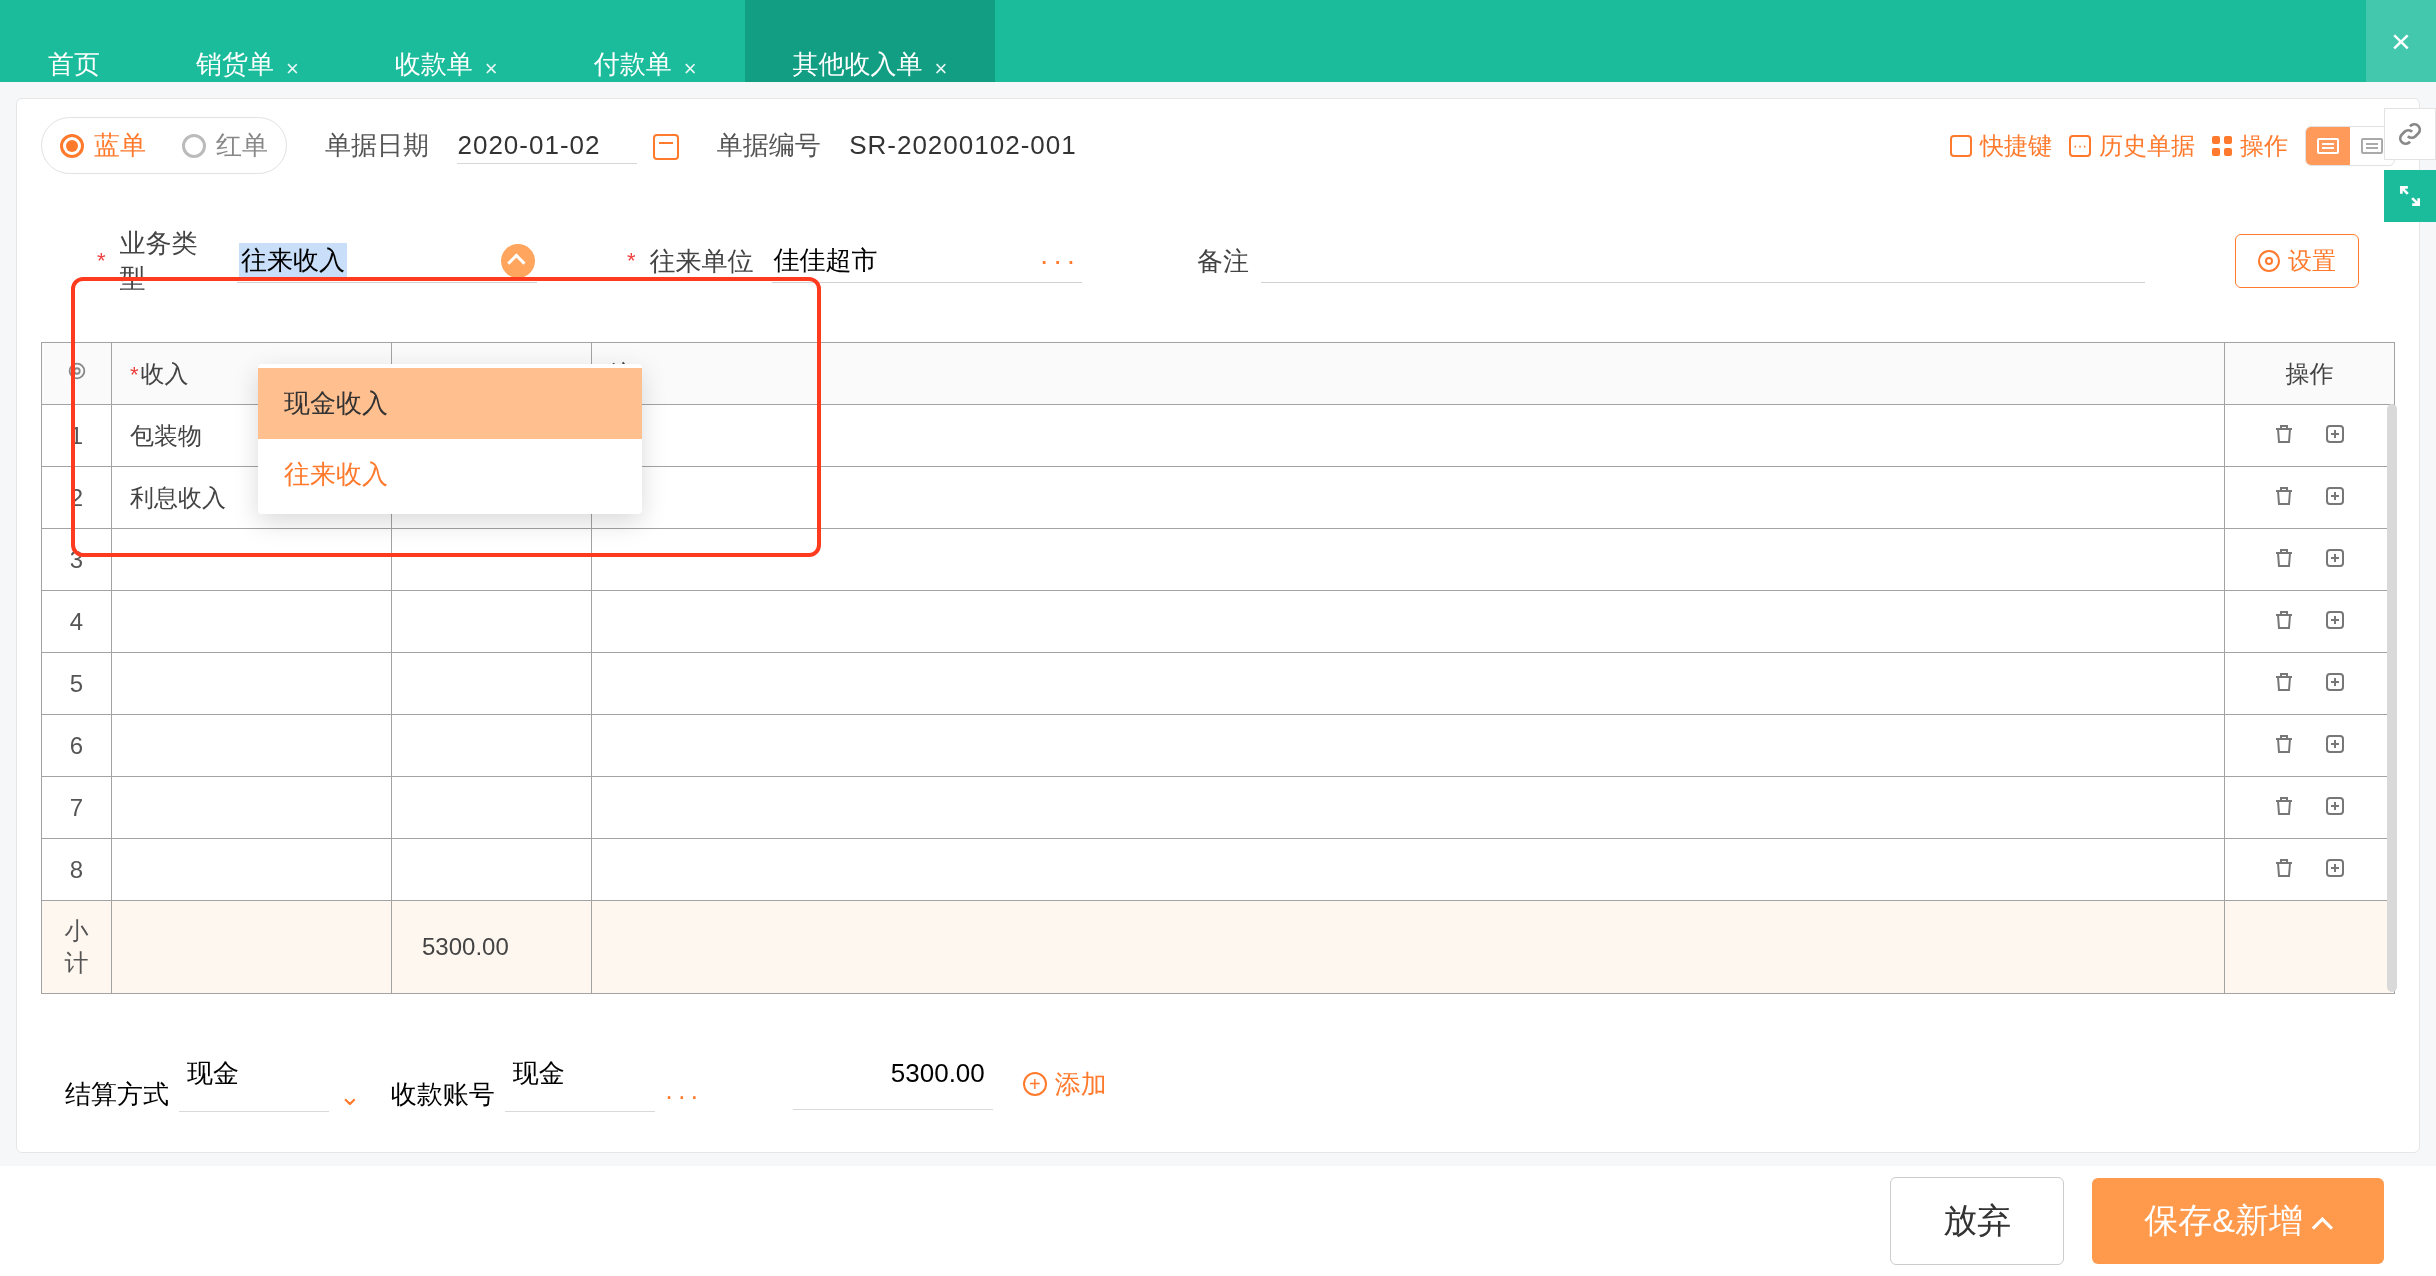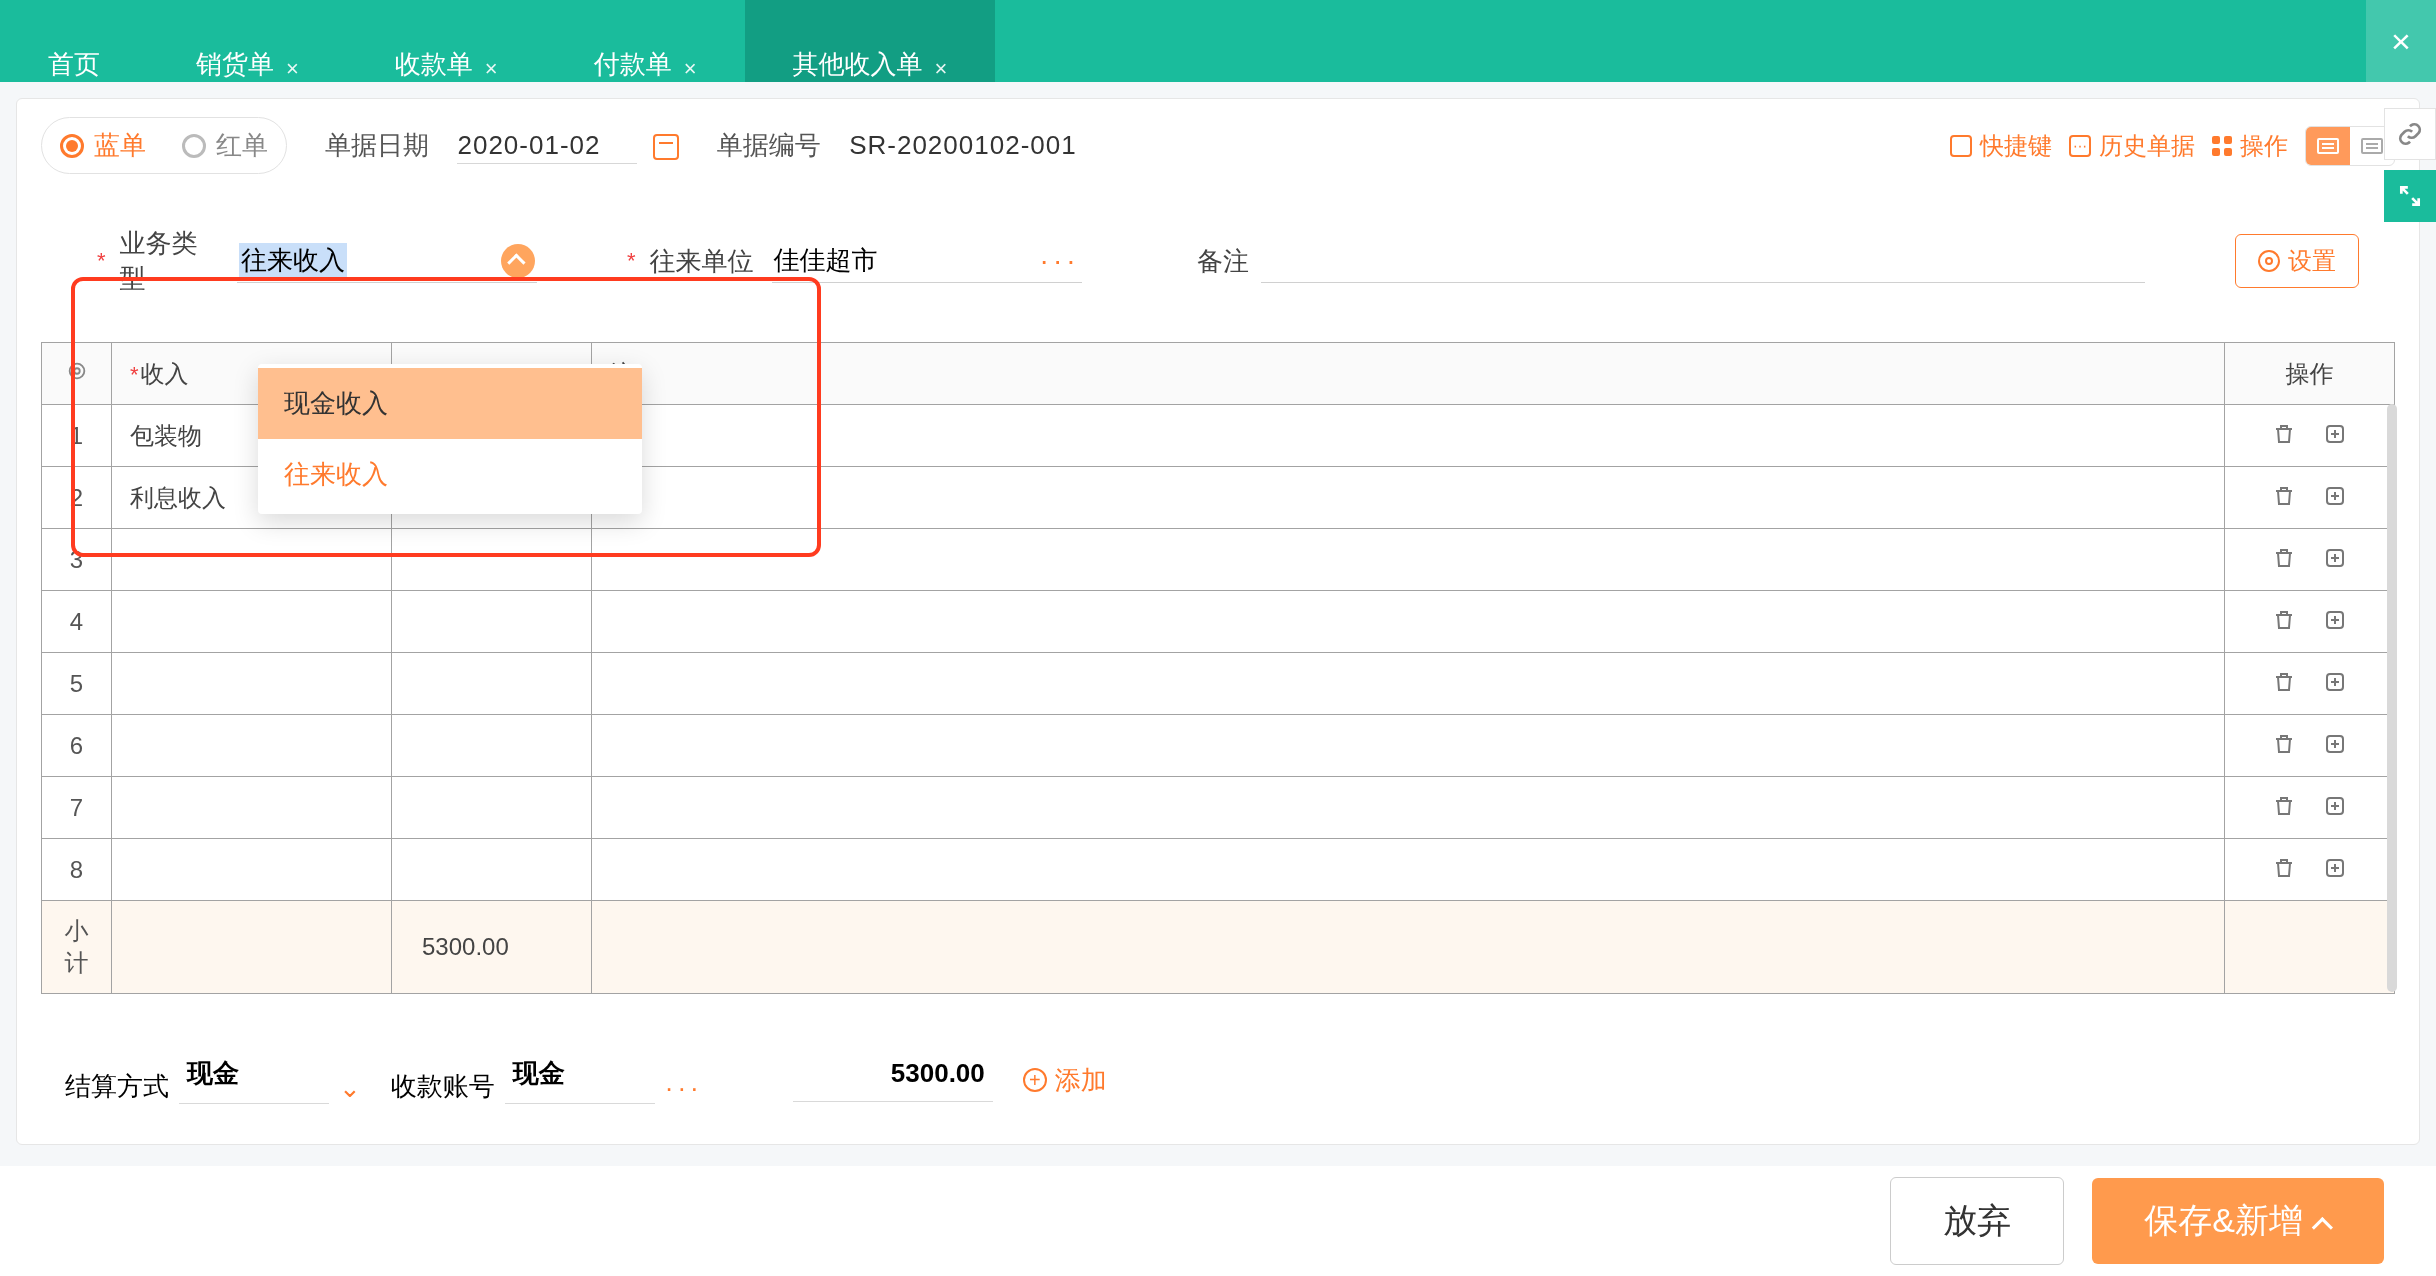--- a/index.html
+++ b/index.html
@@ -84,21 +84,21 @@
 .gear-th .gear-s { display:inline-block; width:22px; height:22px; }
 .gear-th .gear-s svg{ width:22px;height:22px; }
 .opicon { display:inline-flex; width:28px; height:28px; align-items:center; justify-content:center; color:#777; cursor:pointer; margin:0 8px; }
 .opicon svg { width:24px; height:24px; stroke:#777; fill:none; stroke-width:2; }
 
 .table-scroll-hint { position:absolute; right:-2px; top:62px; bottom:2px; width:10px; background:#d9d9d9; border-radius:5px; }
 
 
 .settle { display:flex; align-items:center; gap:30px; padding: 62px 48px 0; font-size:26px; }
 .settle .sgrp { display:flex; align-items:flex-end; gap:10px; }
-.settle .underline { border-bottom:1px solid #d9d9d9; padding:0 8px 12px; min-width:150px; display:inline-block;font-weight:bold; }
+.settle .underline { border-bottom:1px solid #d9d9d9; padding:0 8px 20px; min-width:150px; display:inline-block; }
 .caret-down { color:#ff7a2d; font-size:26px; cursor:pointer; }
 .dots-ic { color:#ff7a2d; letter-spacing:4px; cursor:pointer; }
 .add-link { display:flex; align-items:center; gap:8px; color:#ff7a2d; cursor:pointer; }
 .plus-circ { width:24px; height:24px; border:2px solid #ff7a2d; border-radius:50%; display:flex; align-items:center; justify-content:center; font-size:20px; line-height:1; }
 
 
 .side-rail { position:absolute; right:0; top:108px; display:flex; flex-direction:column; gap:10px; }
 .side-btn { width:52px; height:52px; background:#fff; border:1px solid #e3e3e3; display:flex; align-items:center; justify-content:center; cursor:pointer; }
 .side-btn.accent { background:#1abc9c; border-color:#1abc9c; }
 .side-btn svg { width:26px; height:26px; stroke:#888; fill:none; stroke-width:2.5; }

